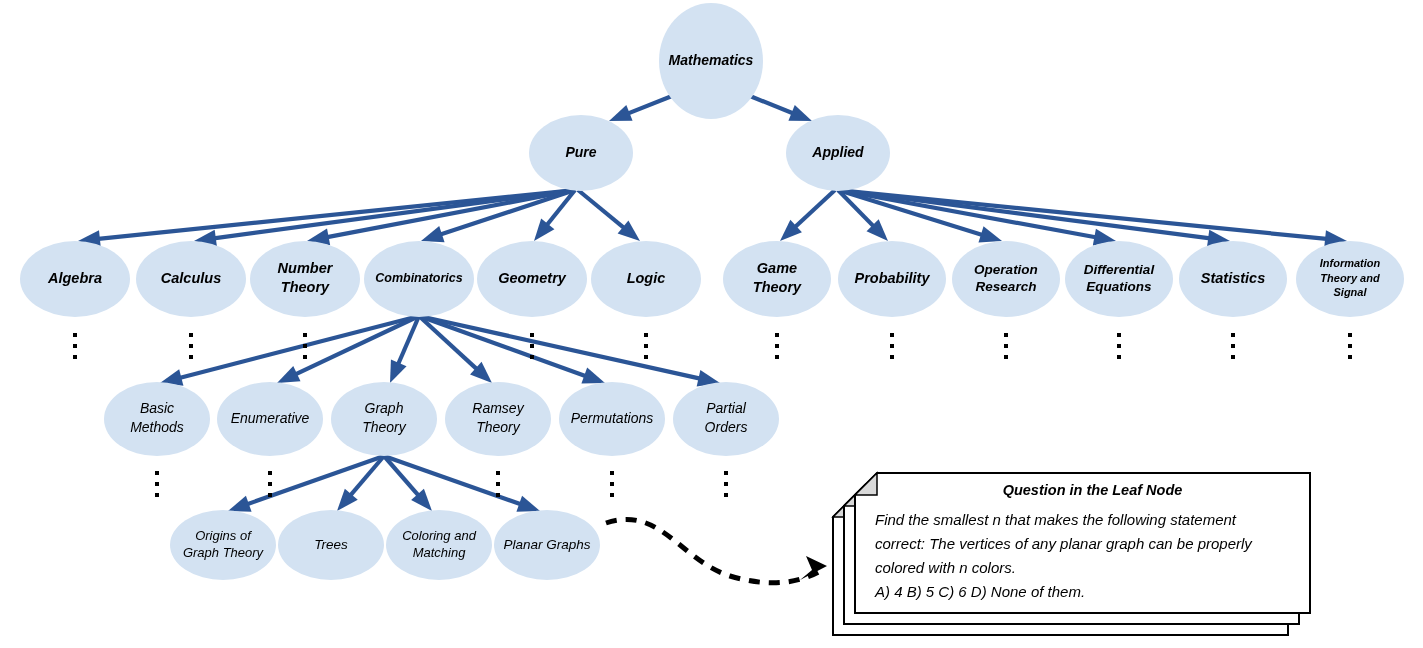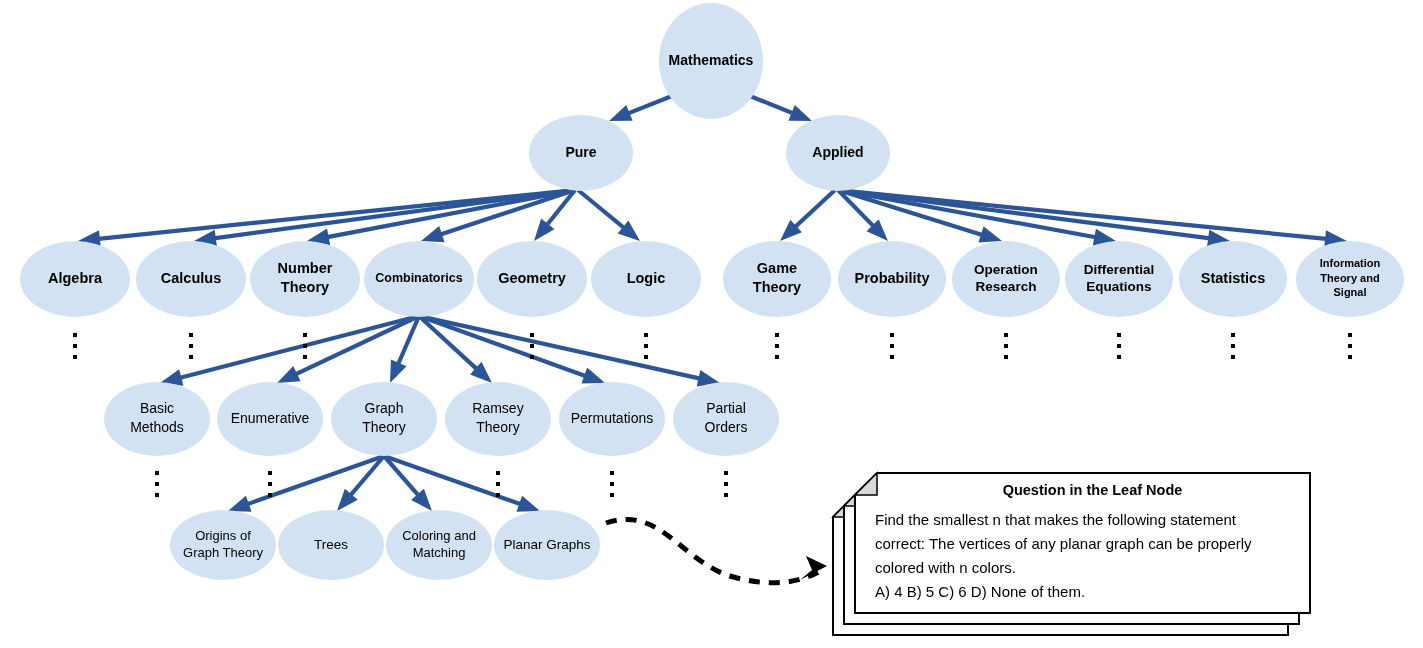--- a/index.html
+++ b/index.html
@@ -10,20 +10,21 @@
   body {
     width: 1423px;
     height: 648px;
     font-family: "Liberation Sans", sans-serif;
     overflow: hidden;
   }
   #diagram-root {
     position: relative;
     width: 1423px;
     height: 568px;
+    font-style: italic;
   }
   svg#taxonomy-svg {
     display: block;
     width: 1423px;
     height: 648px;
   }
   .node-ellipse {
     stroke: none;
   }
   .node-label {

